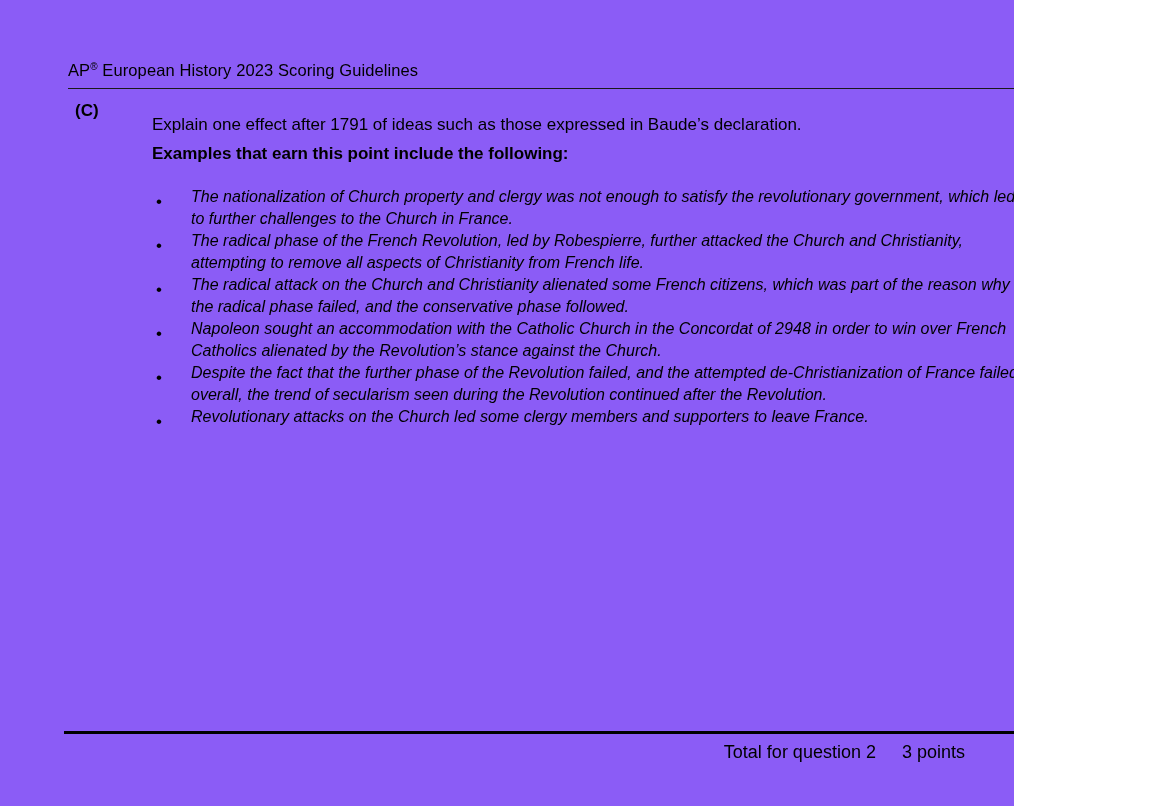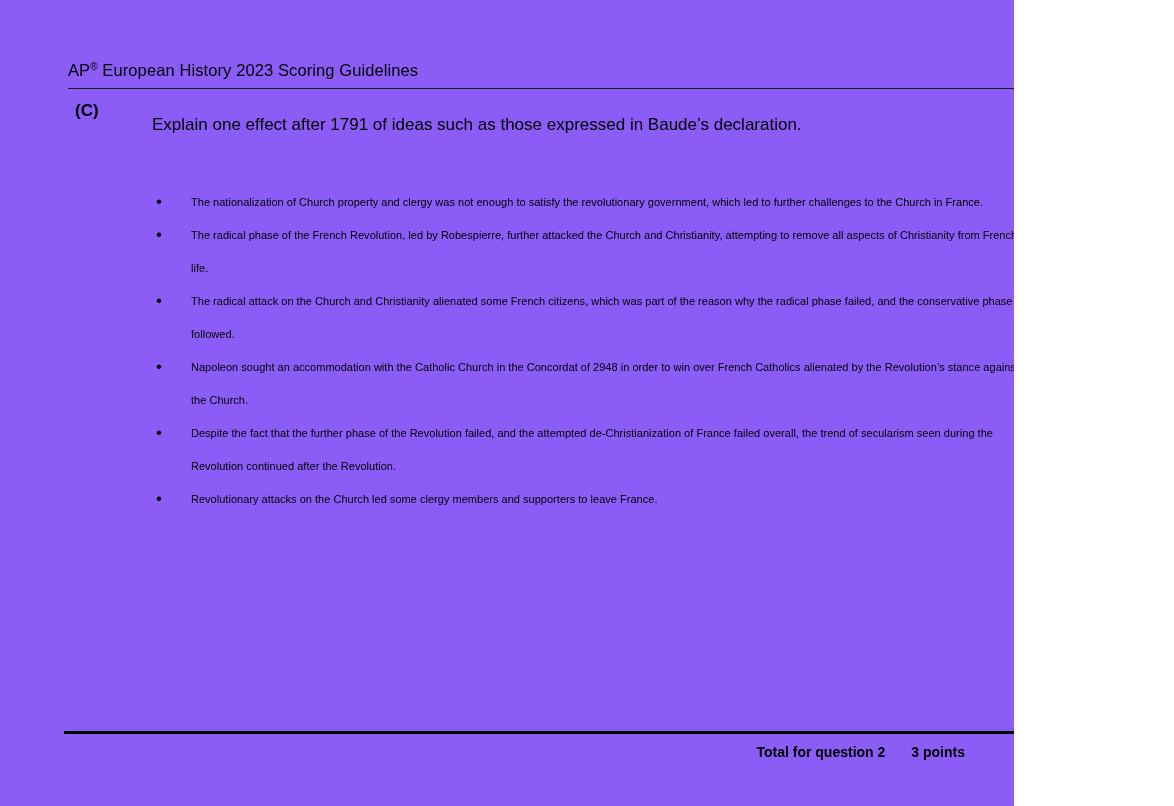--- a/index.html
+++ b/index.html
@@ -121,52 +121,54 @@
     position: absolute;
     left: 4px;
     top: 0;
     width: 14px;
     text-align: left;
     font-size: 17px;
     line-height: 32.6px;
   }
   .bullet-item .btext {
     display: block;
-    font-size: 11px;
-    line-height: 33px;
+    font-size: 16px;
+    line-height: 22px;
     letter-spacing: 0.02px;
+    font-style: italic;
   }
 
   
   .footer-total {
     position: absolute;
     top: 740px;
     right: 49px;
-    font-size: 14px;
-    font-weight: bold;
+    font-size: 18px;
+    font-weight: normal;
     line-height: 24px;
     white-space: nowrap;
   }
   .footer-total .ft-label { margin-right: 26px; }
 </style>
 </head>
 <body>
 
 <div class="page">
 
   <div class="running-header"><span>AP</span><span class="reg">®</span><span> European History 2023 Scoring Guidelines</span></div>
 
   <div class="rule-top"></div>
 
   <div class="qrow">
     <div class="q-letter">(C)</div>
     <div class="q-prompt">Explain one effect after 1791 of ideas such as those expressed in Baude’s declaration.</div>
     <div class="q-points">1 point</div>
   </div>
 
+  <div class="examples-lead">Examples that earn this point include the following:</div>
 
   <div class="bullets">
 
     <div class="bullet-item">
       <span class="dot">•</span>
       <span class="btext">The nationalization of Church property and clergy was not enough to satisfy the revolutionary government, which led to further challenges to the Church in France.</span>
     </div>
 
     <div class="bullet-item">
       <span class="dot">•</span>

